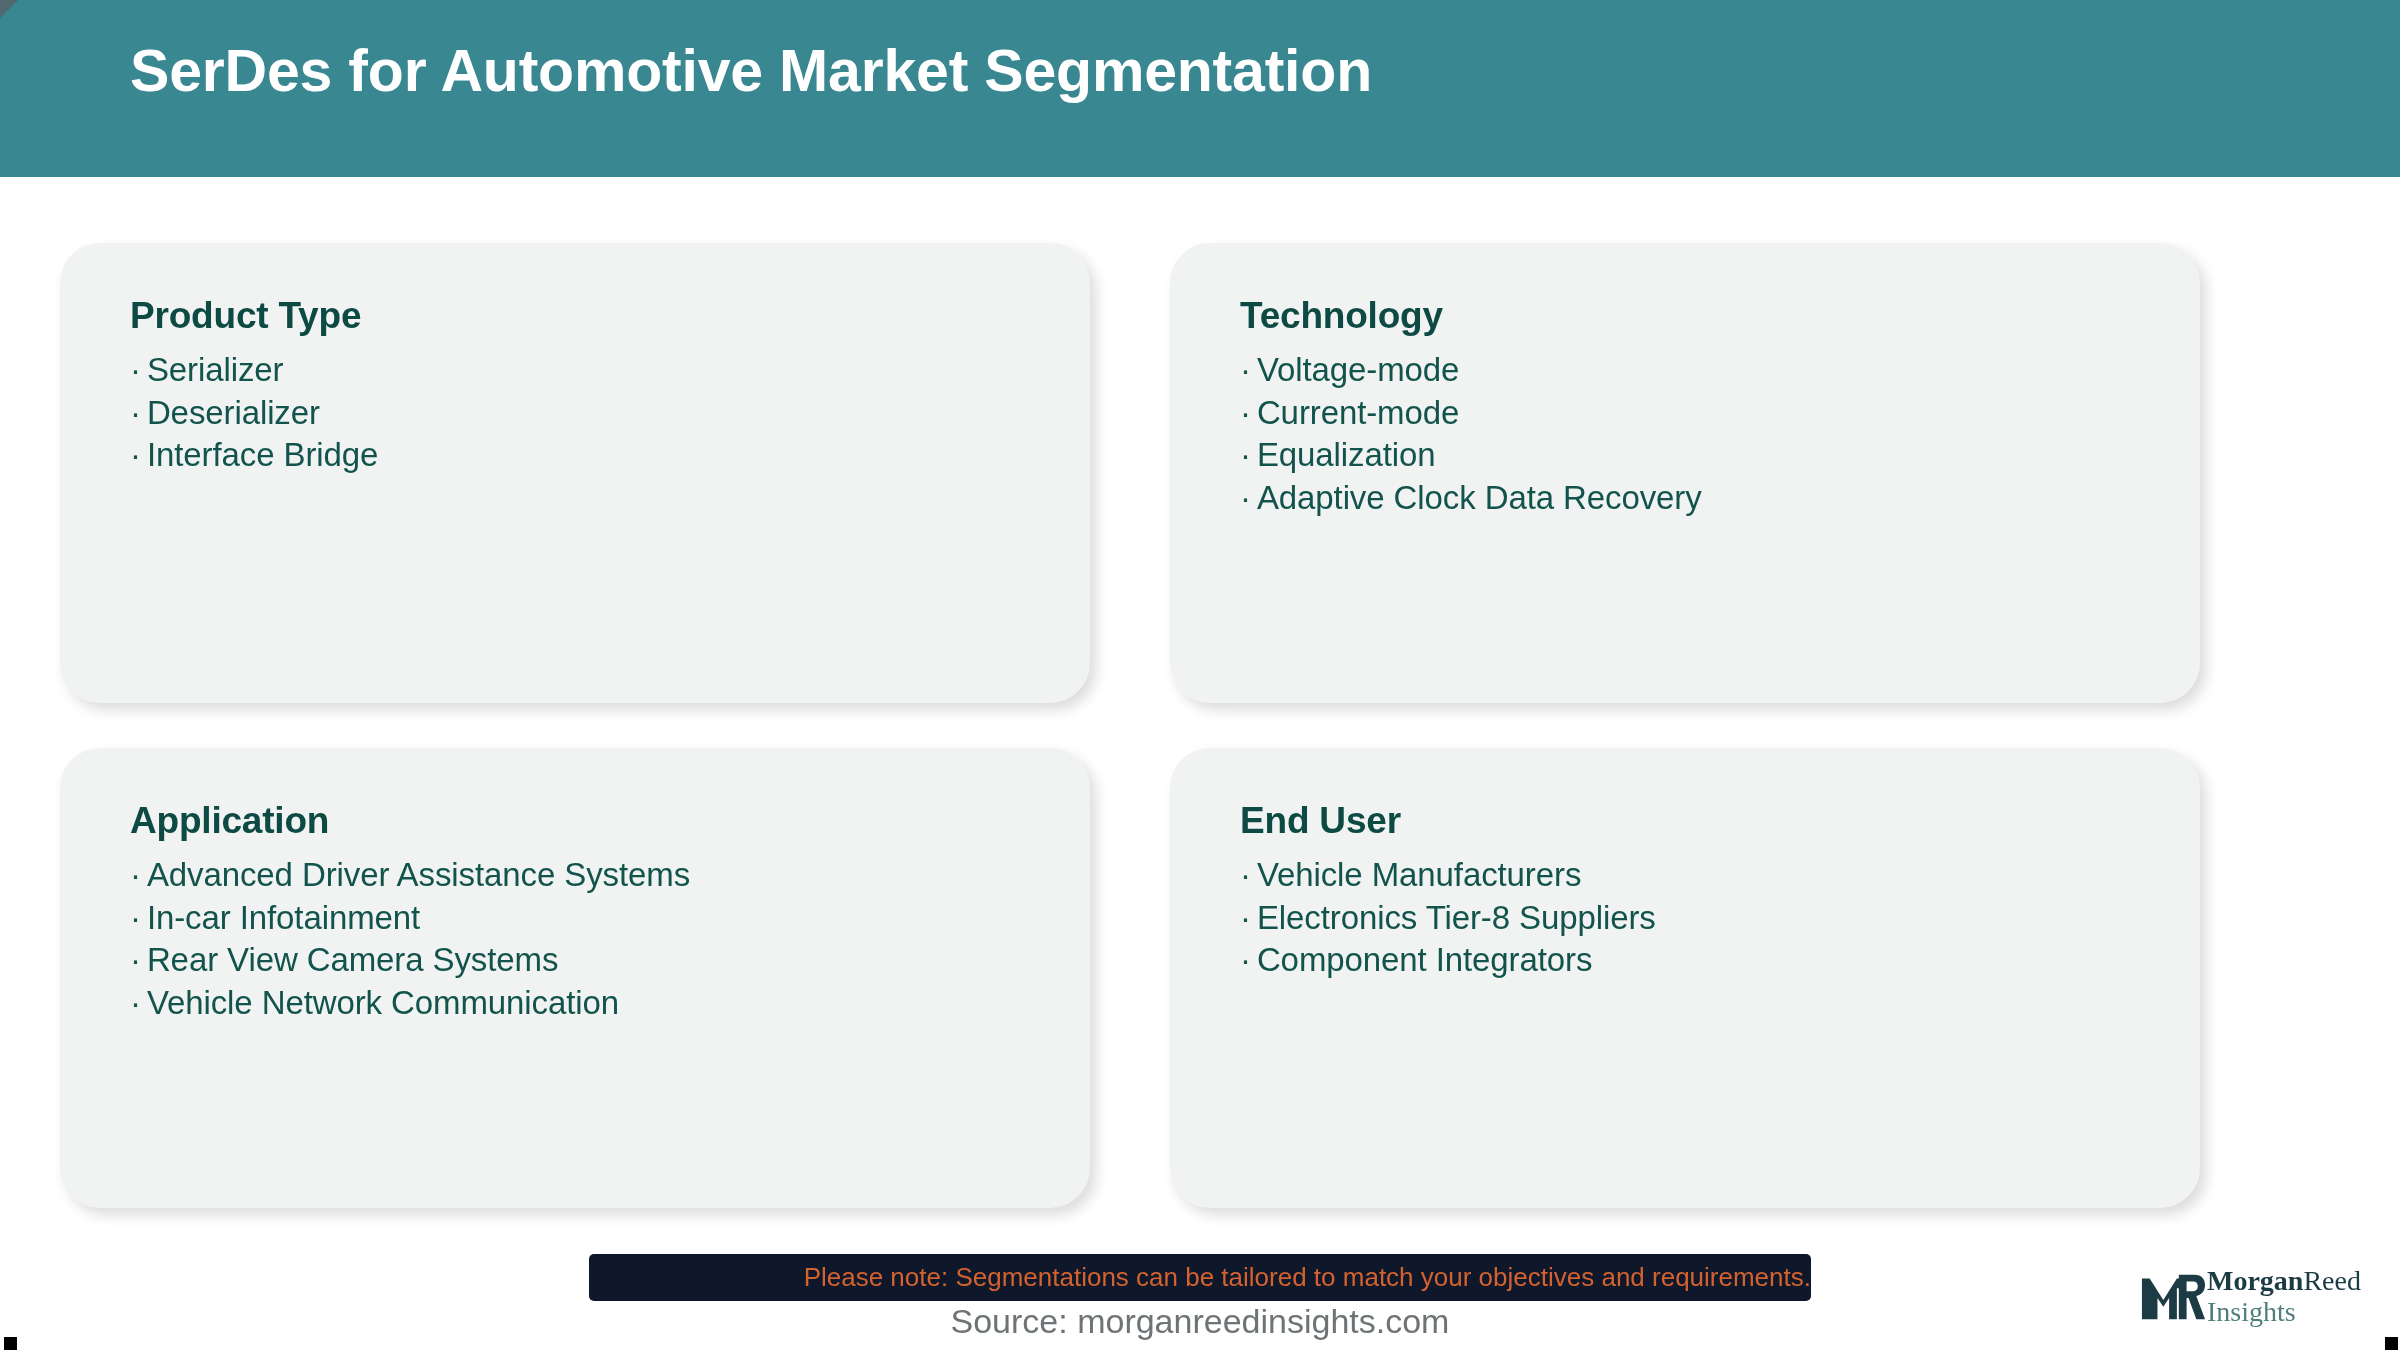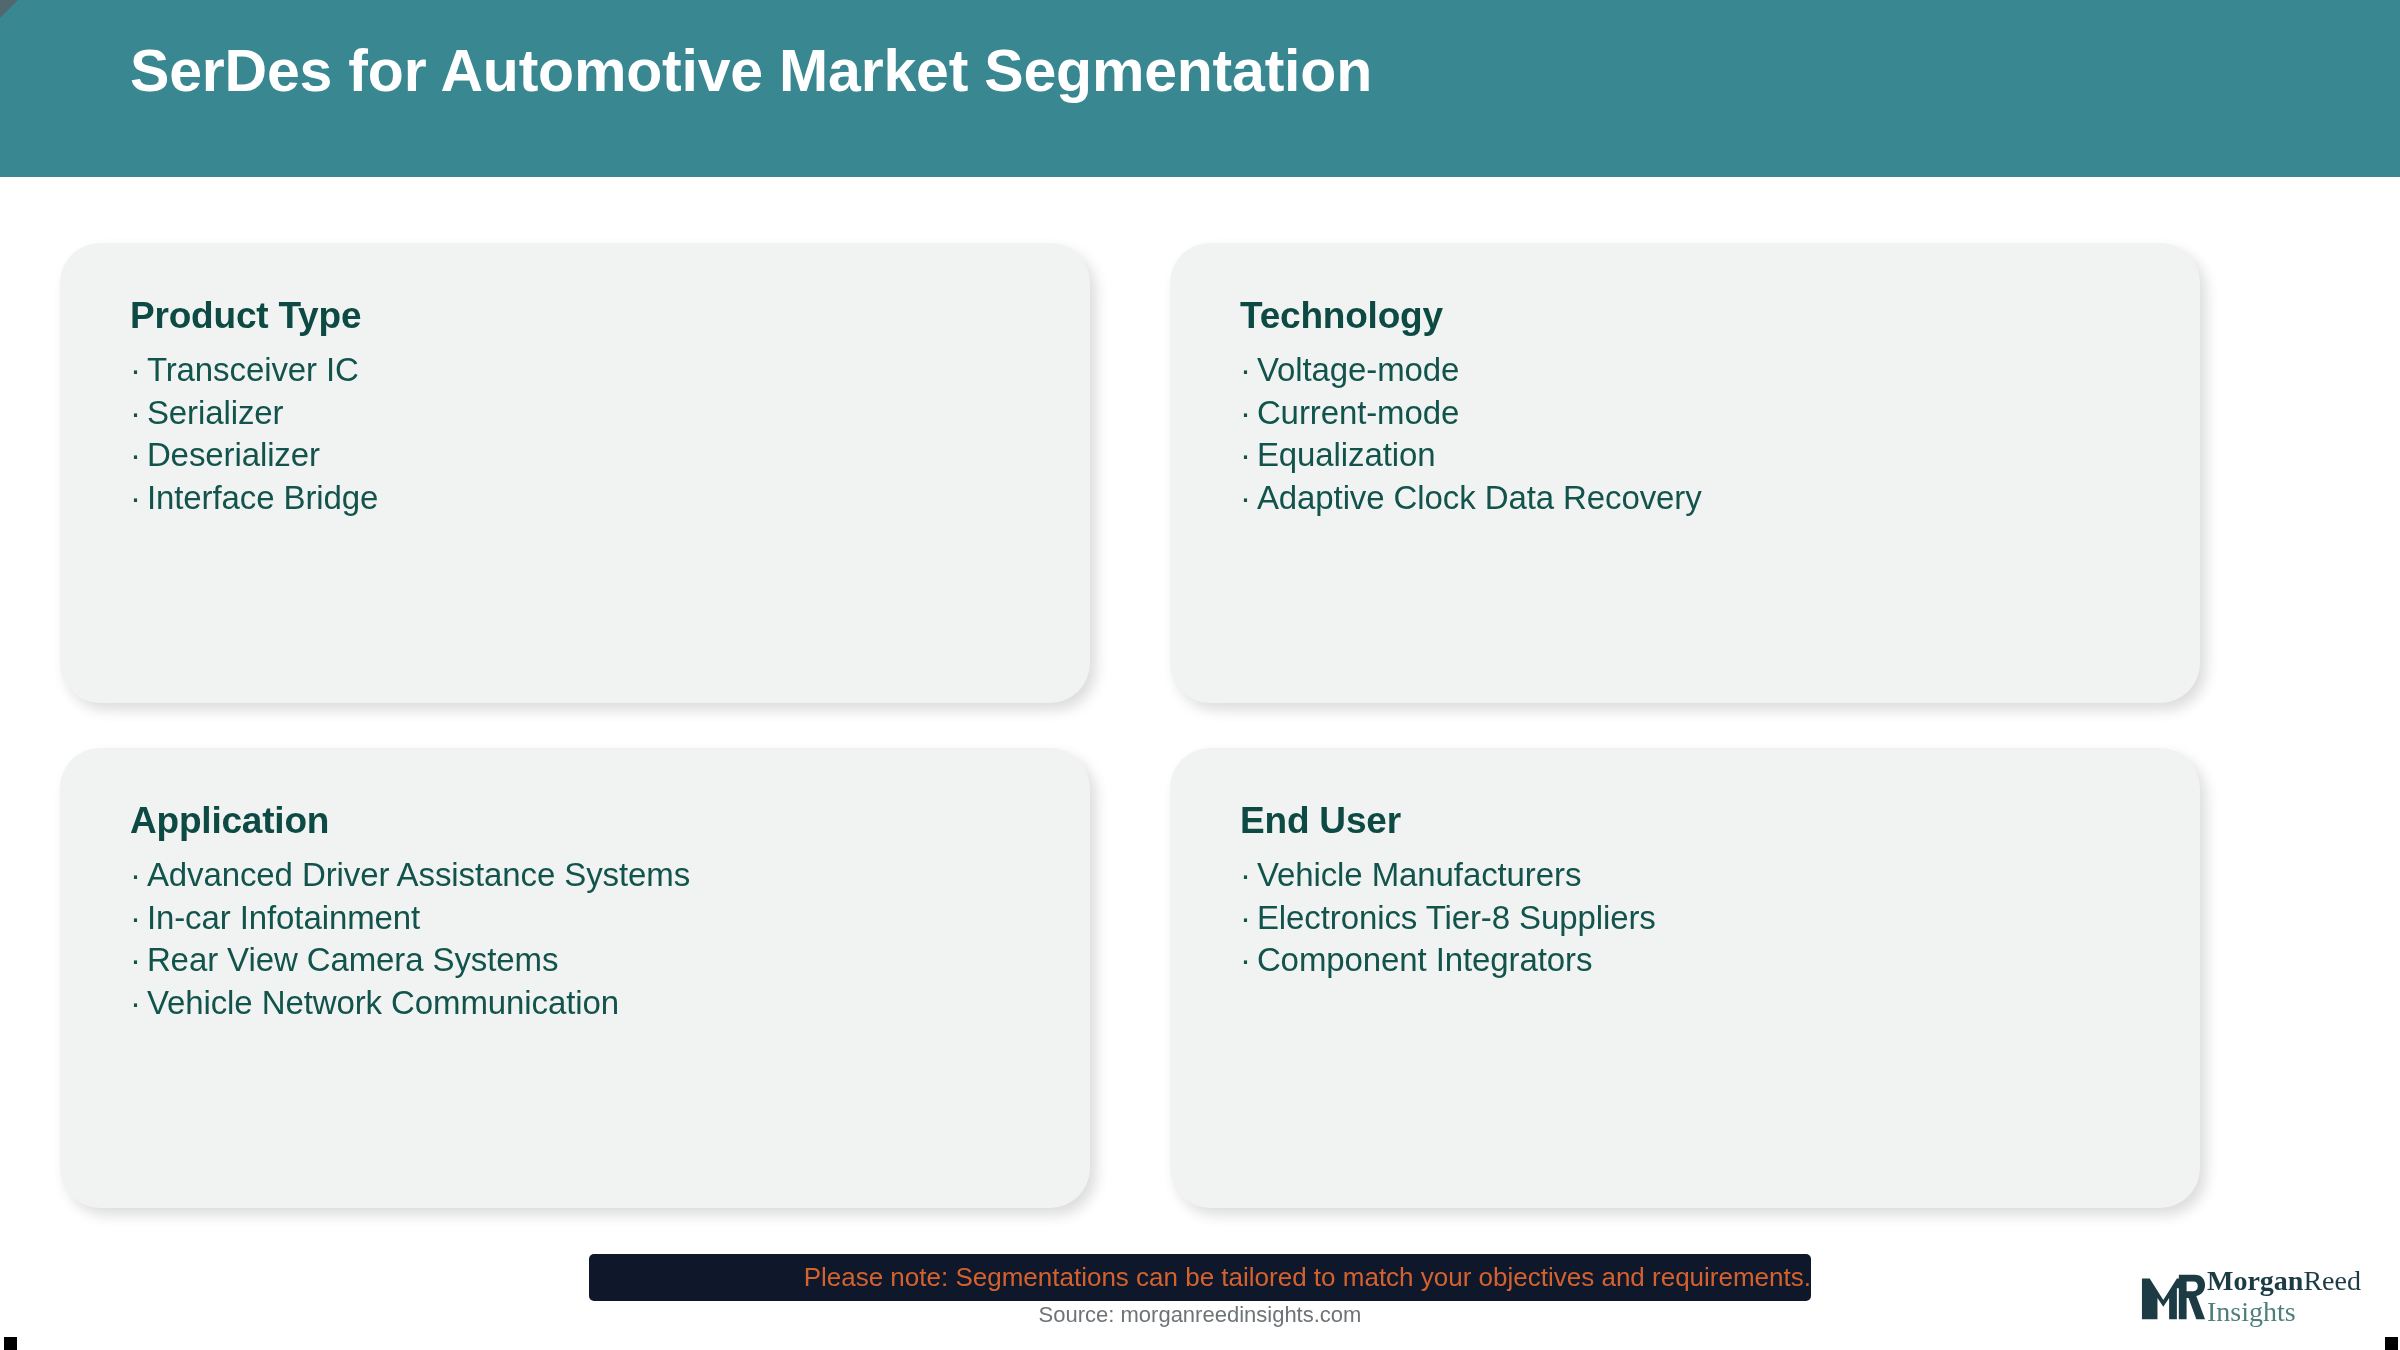--- a/index.html
+++ b/index.html
@@ -121,21 +121,21 @@
     color: #d4622e;
     white-space: nowrap;
   }
 
   .source-text {
     position: absolute;
     left: 0;
     top: 1302px;
     width: 2400px;
     text-align: center;
-    font-size: 22px;
+    font-size: 34px;
     color: #6e7376;
   }
 
   
   .logo {
     position: absolute;
     left: 2140px;
     top: 1267px;
     display: flex;
     align-items: center;
@@ -193,21 +193,20 @@
     <div class="header-title">SerDes for Automotive Market Segmentation</div>
   </div>
 
   <div class="cards">
 
     <div class="card-row">
 
       <div class="card row1">
         <div class="card-title">Product Type</div>
         <ul class="card-list">
-          <li><span class="bullet">·</span><span>Transceiver IC</span></li>
           <li><span class="bullet">·</span><span>Serializer</span></li>
           <li><span class="bullet">·</span><span>Deserializer</span></li>
           <li><span class="bullet">·</span><span>Interface Bridge</span></li>
         </ul>
       </div>
 
       <div class="card row1">
         <div class="card-title">Technology</div>
         <ul class="card-list">
           <li><span class="bullet">·</span><span>Voltage-mode</span></li>

